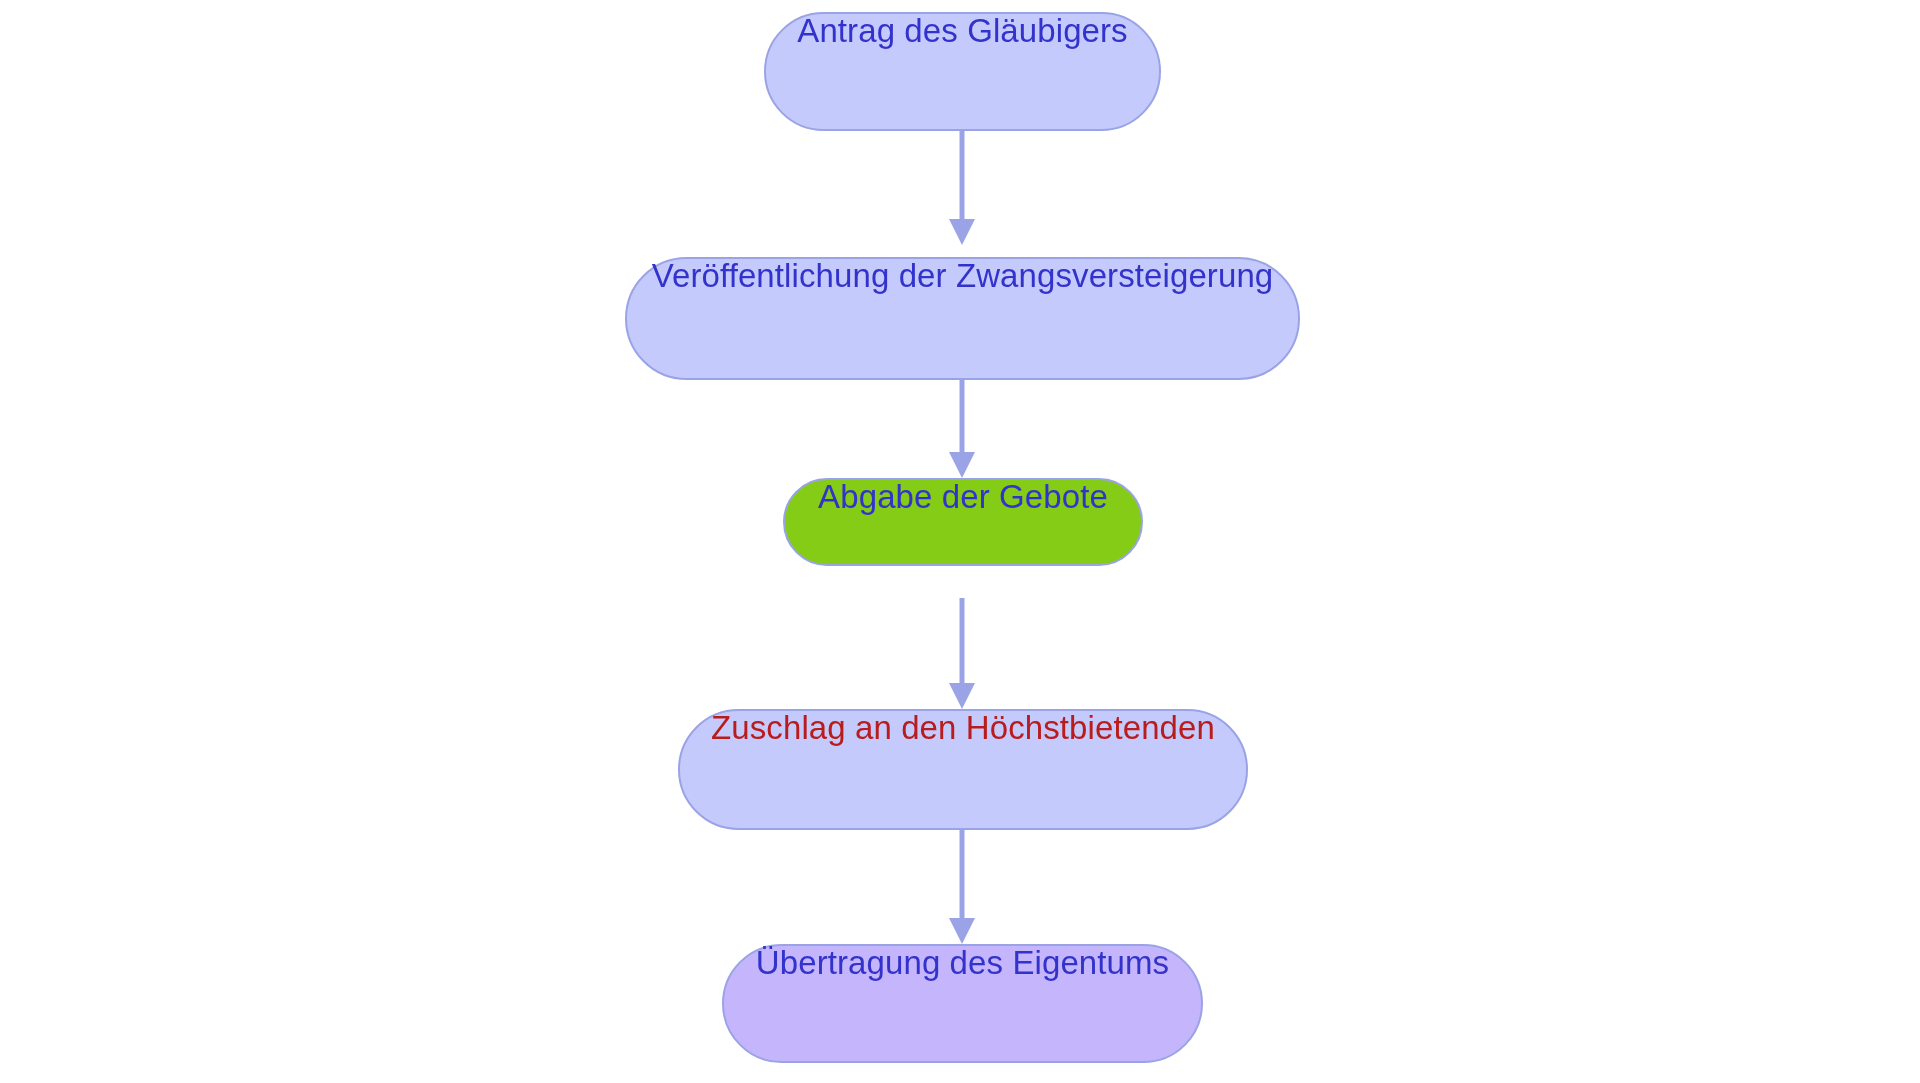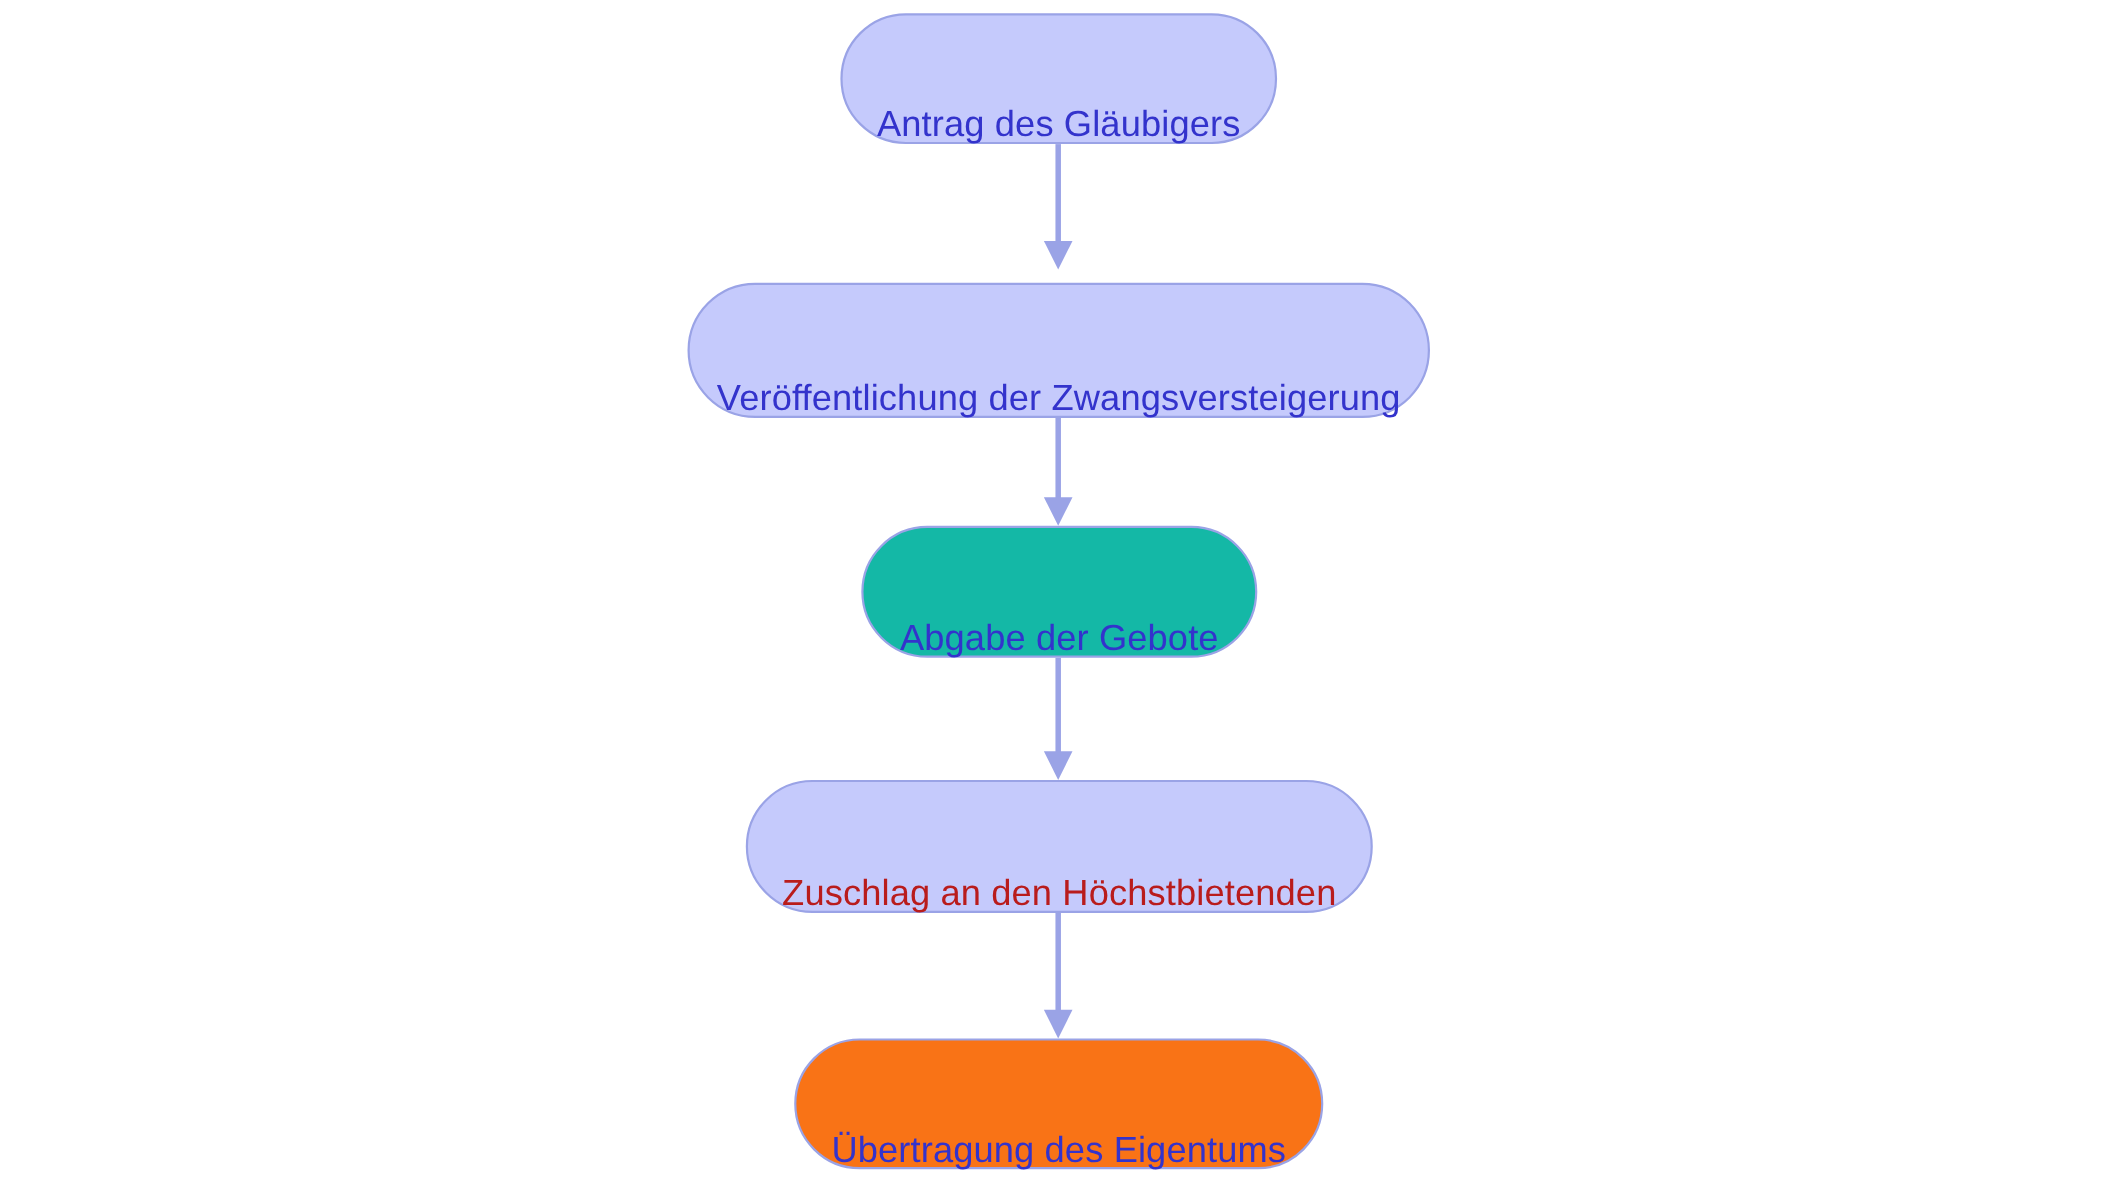--- a/index.html
+++ b/index.html
@@ -19,21 +19,21 @@
     position: relative;
     width: 1920px;
     height: 1083px;
     background: #ffffff;
   }
 
   .flow-node {
     position: absolute;
     box-sizing: border-box;
     display: flex;
-    align-items: flex-end;
+    align-items: flex-start;
     justify-content: center;
     background: #c5cafc;
     border: 2px solid #9aa3e6;
     border-radius: 999px;
     color: #3333cc;
     font-family: "Liberation Sans", sans-serif;
     font-size: 33px;
     font-weight: 400;
     letter-spacing: 0.1px;
     white-space: nowrap;
@@ -81,24 +81,24 @@
       </g>
   </svg>
 
   <div id="node-layer">
       <div class="flow-node" style="left: 764px; top: 12px; width: 397px; height: 119px; background: rgb(197, 202, 252); border-color: rgb(154, 163, 230);">
         <span class="node-label" style="color: rgb(51, 51, 204);">Antrag des Gläubigers</span>
       </div>
       <div class="flow-node" style="left: 625px; top: 257px; width: 675px; height: 123px; background: rgb(197, 202, 252); border-color: rgb(154, 163, 230);">
         <span class="node-label" style="color: rgb(51, 51, 204);">Veröffentlichung der Zwangsversteigerung</span>
       </div>
-      <div class="flow-node" style="left: 783px; top: 478px; width: 360px; height: 120px; background: #14b8a6; border-color: rgb(154, 163, 230);">
+      <div class="flow-node" style="left: 783px; top: 478px; width: 360px; height: 88px; background: #84cc16; border-color: rgb(154, 163, 230);">
         <span class="node-label" style="color: rgb(51, 51, 204);">Abgabe der Gebote</span>
       </div>
       <div class="flow-node" style="left: 678px; top: 709px; width: 570px; height: 121px; background: rgb(197, 202, 252); border-color: rgb(154, 163, 230);">
         <span class="node-label" style="color: #b91c1c;">Zuschlag an den Höchstbietenden</span>
       </div>
-      <div class="flow-node" style="left: 722px; top: 944px; width: 481px; height: 119px; background: #f97316; border-color: rgb(154, 163, 230);">
+      <div class="flow-node" style="left: 722px; top: 944px; width: 481px; height: 119px; background: #c4b5fd; border-color: rgb(154, 163, 230);">
         <span class="node-label" style="color: rgb(51, 51, 204);">Übertragung des Eigentums</span>
       </div>
     </div>
 
 </div>
 
 </body></html>

